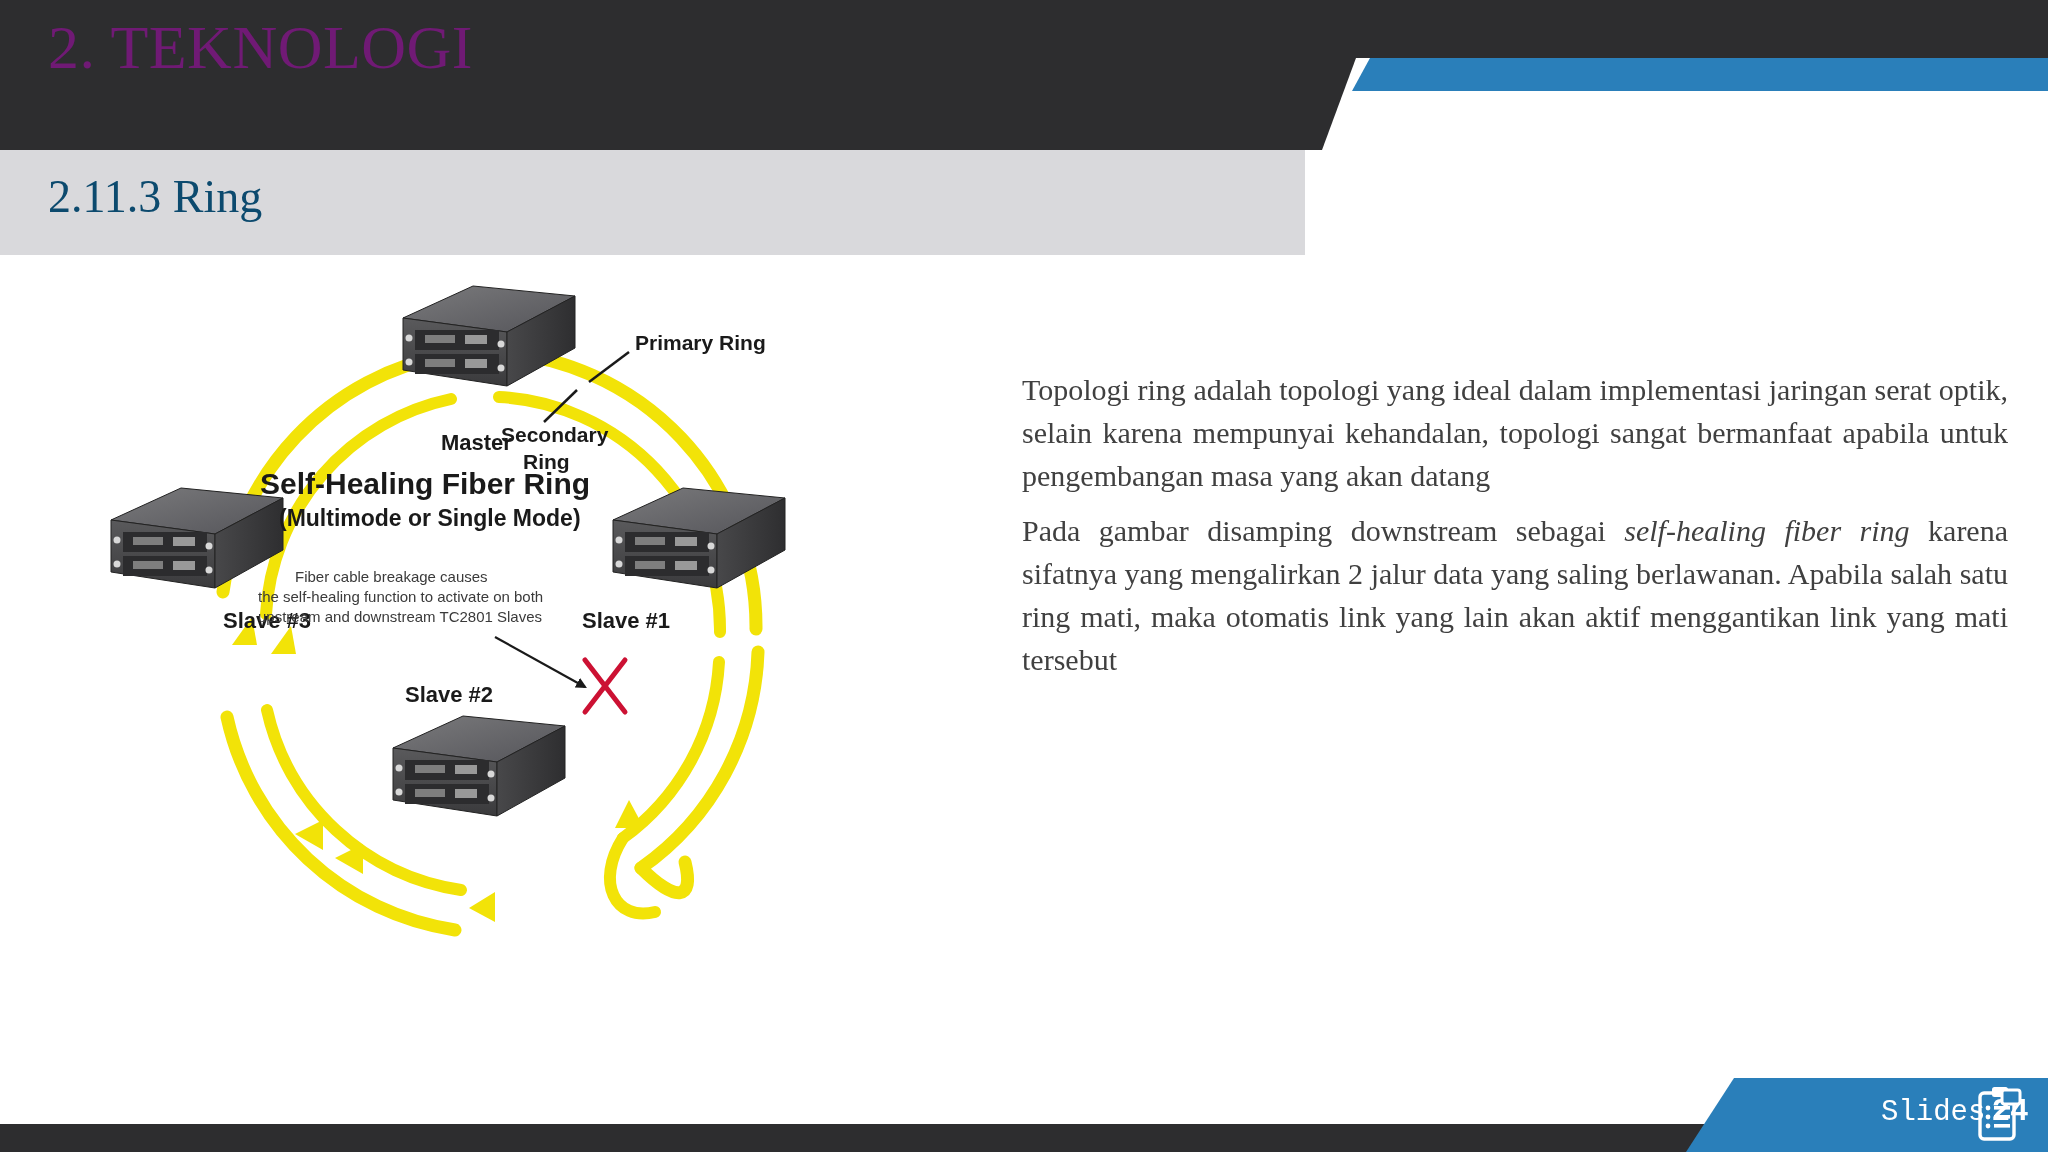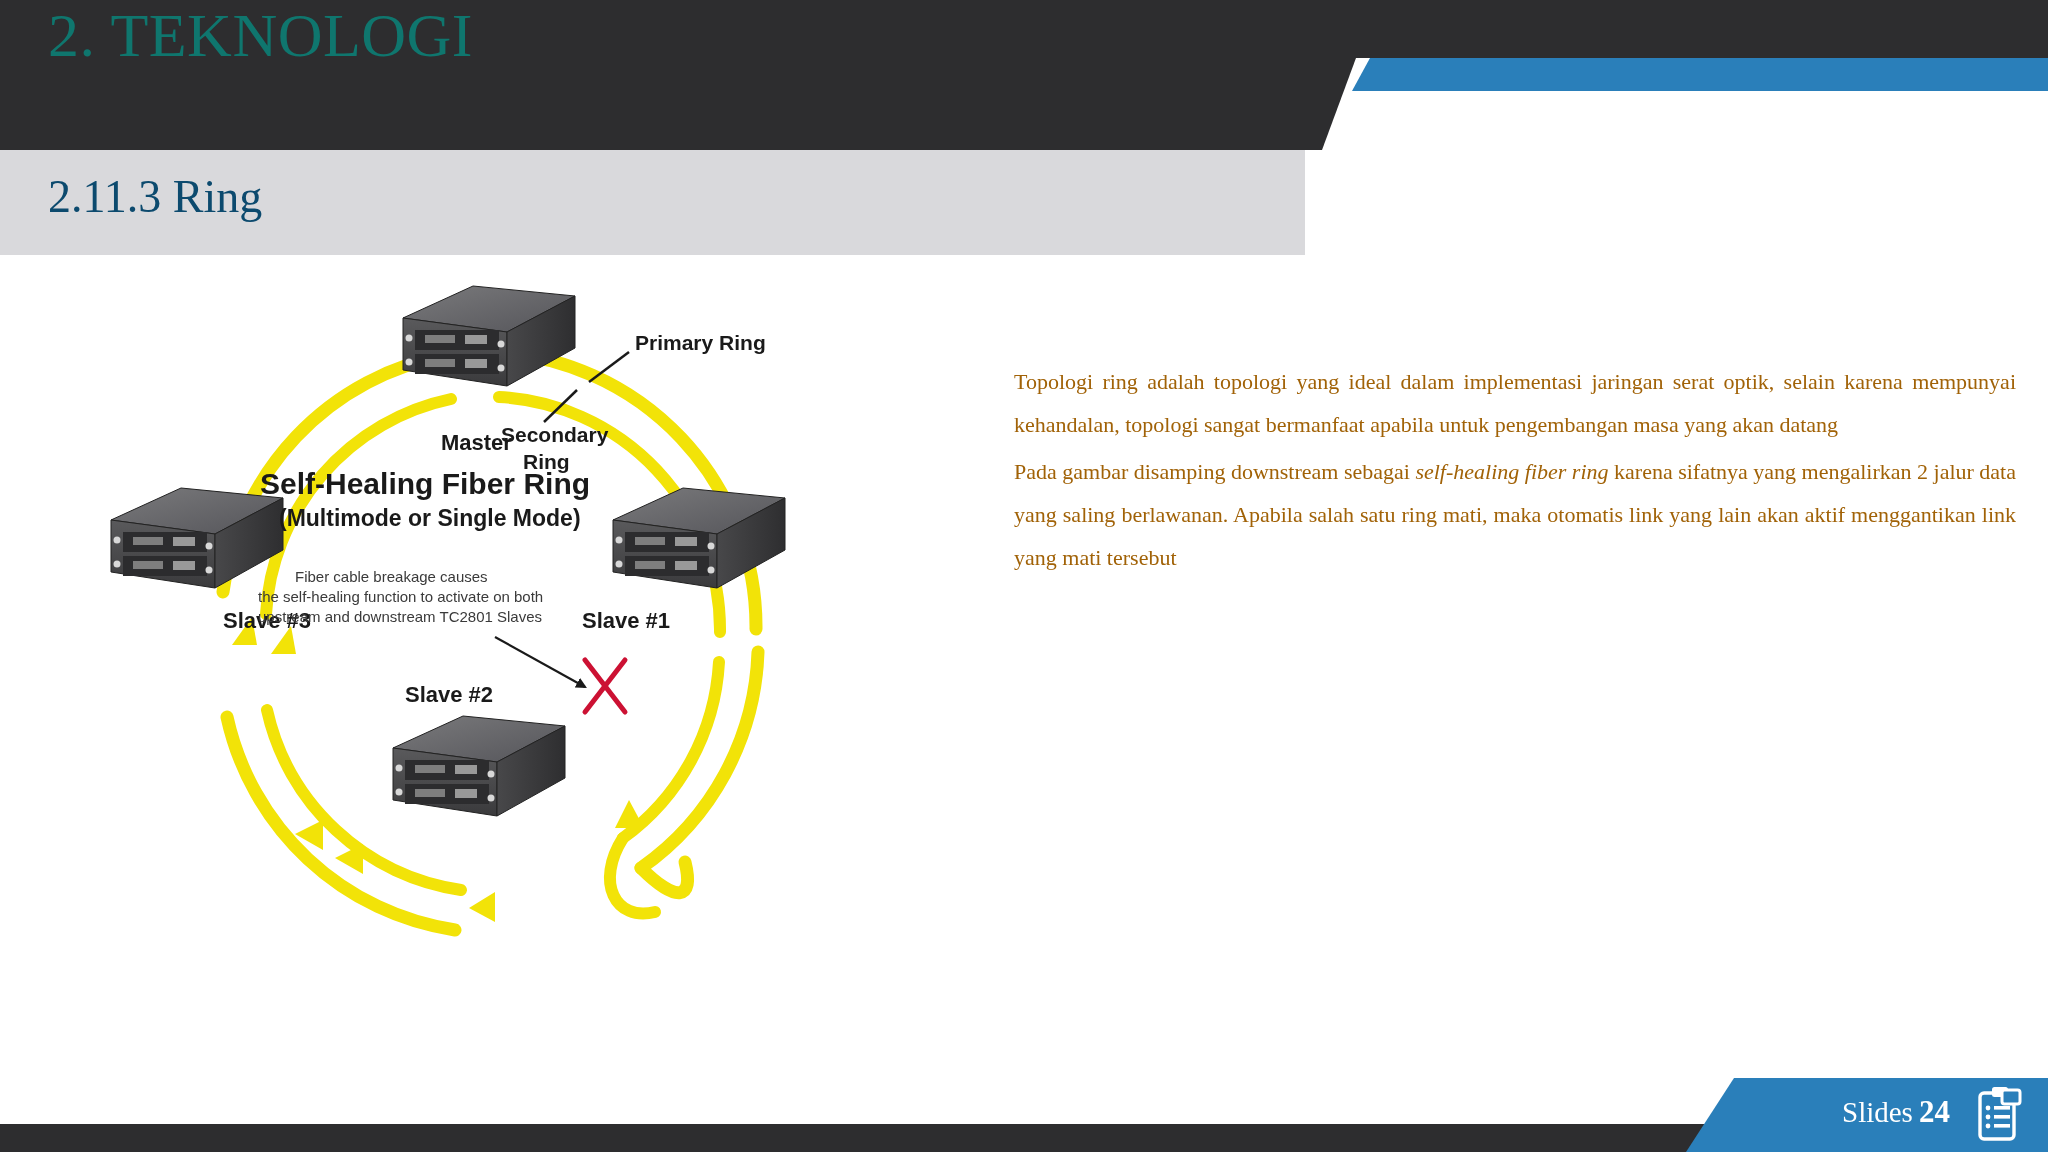--- a/index.html
+++ b/index.html
@@ -56,25 +56,25 @@
     top: 58px;
     width: 60px;
     height: 92px;
     background: #2d2d2f;
     clip-path: polygon(0 0, 60px 0, 26px 92px, 0 92px);
   }
 
   .slide-title {
     position: absolute;
     left: 48px;
-    top: 4px;
+    top: 16px;
     font-family: "Liberation Serif", serif;
     font-size: 62px;
     line-height: 1.0;
-    color: #0f766e;
+    color: #701a75;
     letter-spacing: 0.5px;
     white-space: nowrap;
   }
 
   
   .subtitle-band {
     position: absolute;
     left: 0;
     top: 150px;
     width: 1305px;
@@ -94,25 +94,25 @@
 
   
   .body-col {
     position: absolute;
     left: 1010px;
     top: 356px;
     width: 1010px;
   }
   .body-par {
     font-family: "Liberation Serif", serif;
-    font-size: 22px;
+    font-size: 30px;
     line-height: 43px;
-    color: #a16207;
+    color: #404040;
     text-align: justify;
-    margin: 4px;
+    margin: 12px;
   }
   .body-par + .body-par { margin-top: 0px; }
   .body-par .ital { font-style: italic; }
 
   
   .diagram {
     position: absolute;
     left: 95px;
     top: 262px;
     width: 790px;
@@ -133,23 +133,23 @@
     position: absolute;
     left: 1640px;
     top: 1078px;
     width: 408px;
     height: 74px;
     background: #2a7fba;
     clip-path: polygon(94px 0, 408px 0, 408px 74px, 46px 74px);
   }
   .footer-label {
     position: absolute;
-    left: 1842px;
+    left: 1881px;
     top: 1094px;
-    font-family: Liberation Serif, serif;
+    font-family: Liberation Mono, monospace;
     font-size: 29px;
     color: #ffffff;
     white-space: nowrap;
   }
   .footer-label .num {
     font-weight: bold;
     margin-left: 6px;
     font-size: 31px;
   }
   .footer-icon {

